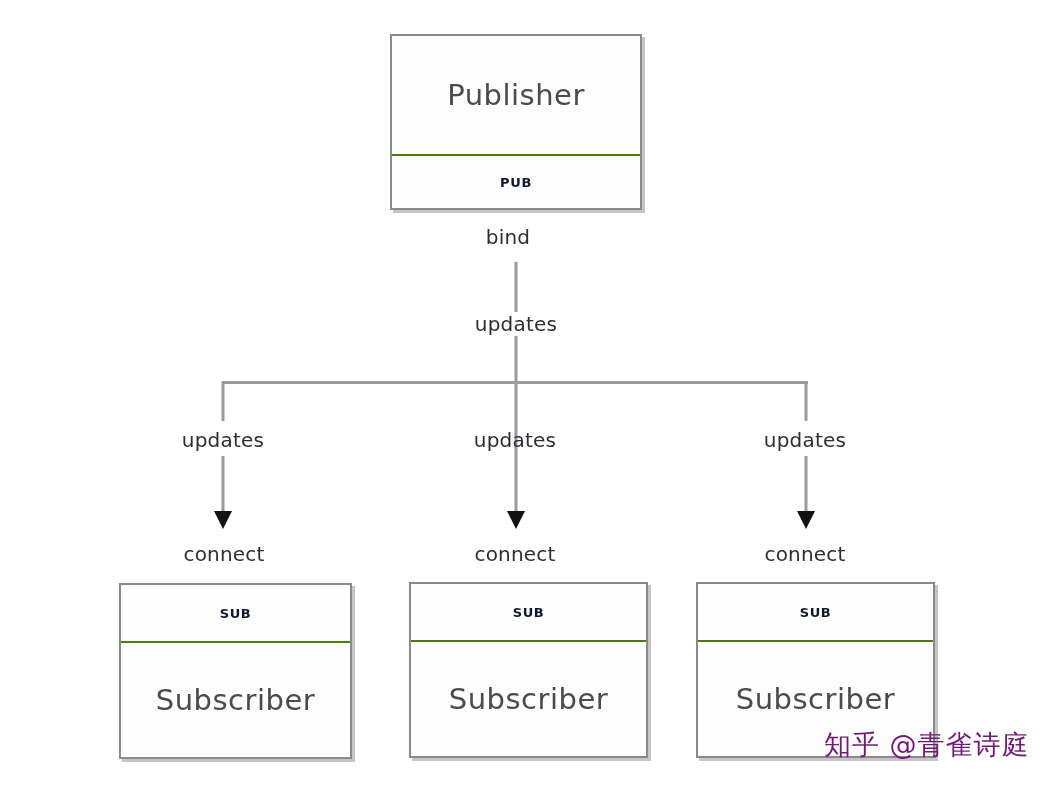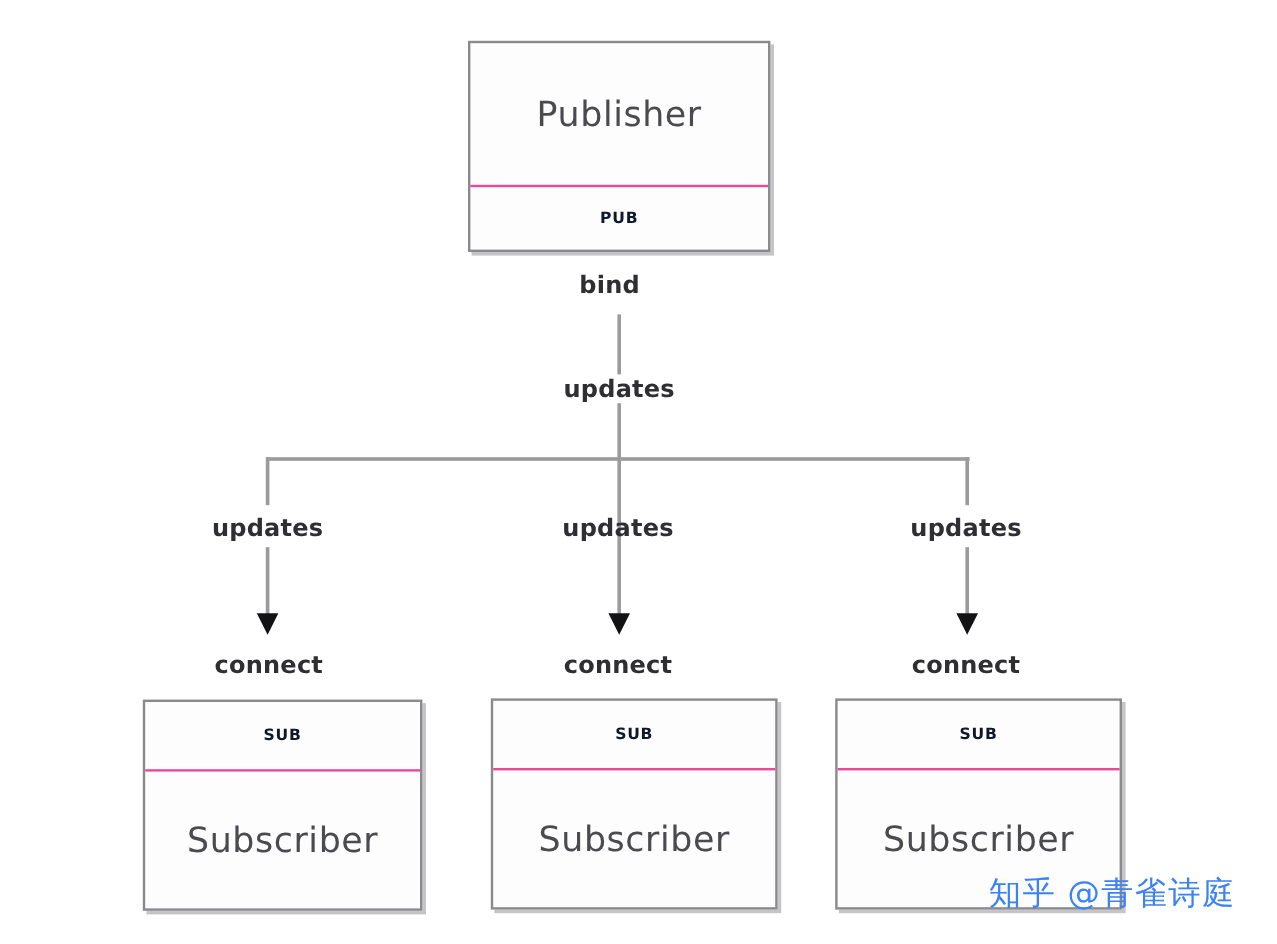--- a/index.html
+++ b/index.html
@@ -29,21 +29,21 @@
     flex-direction: column;
   }
   .node-cell {
     display: flex;
     align-items: center;
     justify-content: center;
     box-sizing: border-box;
     width: 100%;
   }
   .node-cell.divider-below {
-    border-bottom: 2px solid #ec4899;
+    border-bottom: 2px solid #4d7c0f;
   }
 
   .title-text {
     color: #4a4a4f;
     font-size: 29px;
     font-weight: 400;
     letter-spacing: 0.5px;
     line-height: 1;
     white-space: nowrap;
   }
@@ -54,21 +54,21 @@
     letter-spacing: 0.6px;
     line-height: 1;
     white-space: nowrap;
   }
 
   
   .edge-label {
     position: absolute;
     color: #2e2e33;
     font-size: 20px;
-    font-weight: bold;
+    font-weight: normal;
     letter-spacing: 0.2px;
     line-height: 1;
     white-space: nowrap;
     transform: translate(-50%, -50%);
     text-align: left;
   }
 
   
   .vline {
     position: absolute;
@@ -87,21 +87,21 @@
     height: 0;
     border-left: 9px solid transparent;
     border-right: 9px solid transparent;
     border-top: 18px solid #121214;
     transform: translateX(-50%);
   }
 
   
   .watermark {
     position: absolute;
-    color: #3b82f6;
+    color: #701a75;
     font-size: 27px;
     font-weight: 400;
     letter-spacing: 1px;
     white-space: nowrap;
     line-height: 1;
     user-select: none;
   }
 </style>
 </head>
 <body>

